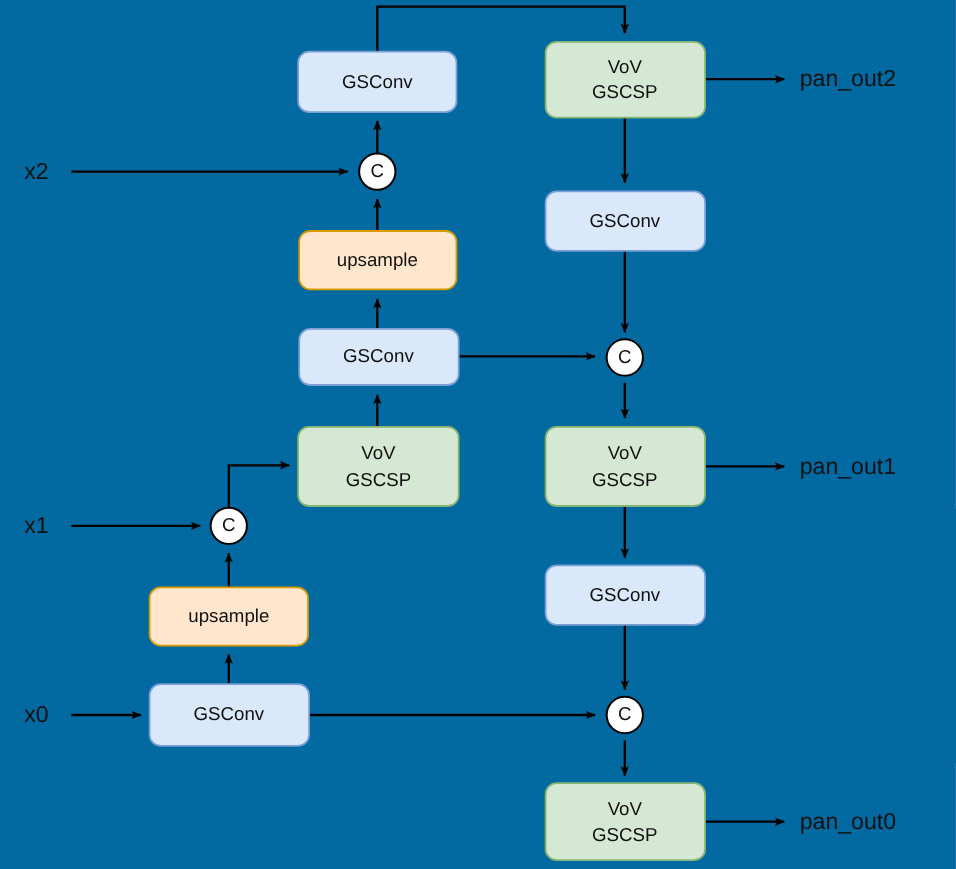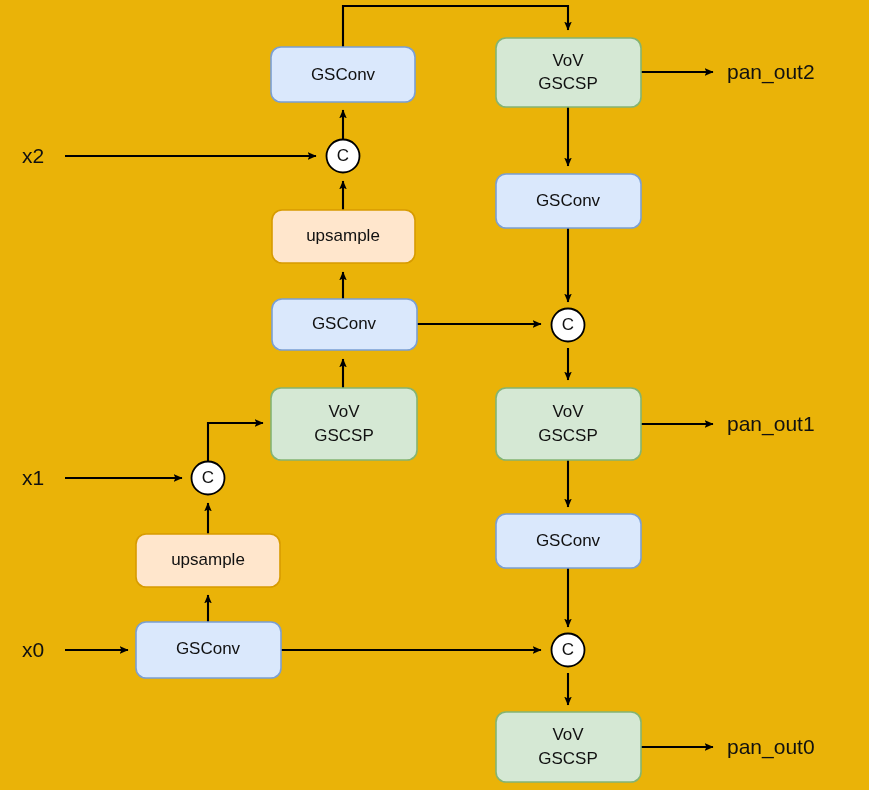--- a/index.html
+++ b/index.html
@@ -11,21 +11,21 @@
   body {
     width: 869px;
     height: 790px;
     font-family: "Liberation Sans", sans-serif;
     overflow: hidden;
   }
   #diagram-root {
     position: relative;
     width: 869px;
     height: 790px;
-    background: #eab308;
+    background: #0369a1;
   }
   svg.diagram {
     display: block;
     width: 869px;
     height: 790px;
   }
   .node-rect {
     stroke-width: 1.6;
     rx: 10;
     ry: 10;

